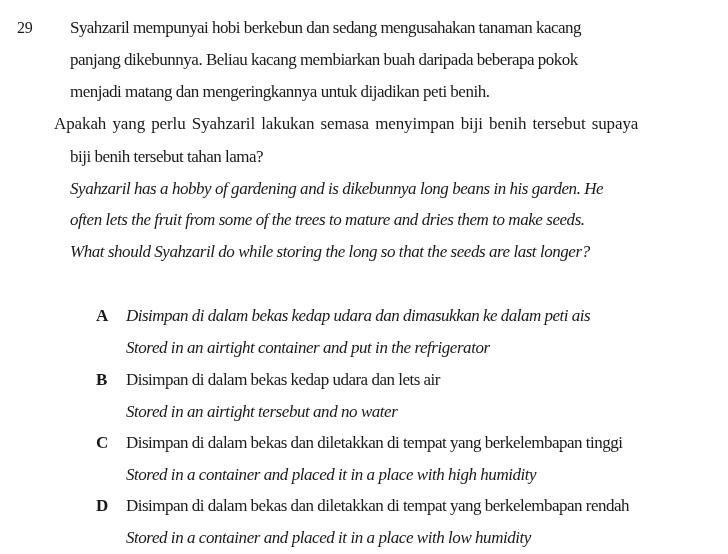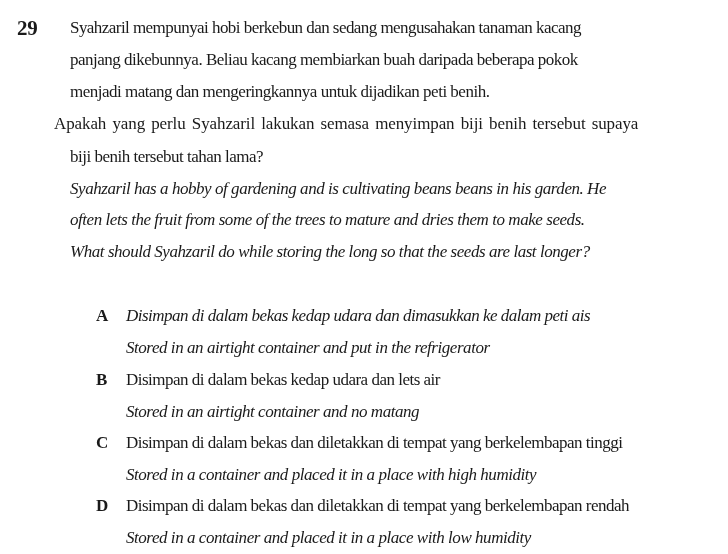--- a/index.html
+++ b/index.html
@@ -19,22 +19,22 @@
       position: absolute;
       white-space: nowrap;
       font-size: 17px;
       line-height: 20px;
       letter-spacing: -0.35px;
     }
     .qnum {
       position: absolute;
       left: 17px;
       top: 18px;
-      font-weight: bold;
-      font-size: 21px;
+      font-weight: normal;
+      font-size: 16px;
       line-height: 20px;
       letter-spacing: -0.3px;
     }
     .italic { font-style: italic; }
     .opt-letter {
       position: absolute;
       font-weight: bold;
       font-size: 17px;
       line-height: 20px;
     }
@@ -47,37 +47,37 @@
 
   <div>
     <span class="line" style="left:70px; top:18px; letter-spacing:-0.55px;">Syahzaril mempunyai hobi berkebun dan sedang mengusahakan tanaman kacang</span>
     <span class="line" style="left:70px; top:50px; letter-spacing:-0.5px;">panjang dikebunnya. Beliau kacang membiarkan buah daripada beberapa pokok</span>
     <span class="line" style="left:70px; top:82px; letter-spacing:-0.5px;">menjadi matang dan mengeringkannya untuk dijadikan peti benih.</span>
     <span class="line" style="left:54px; top:114px; letter-spacing:-0.1px; word-spacing:2px;">Apakah yang perlu Syahzaril lakukan semasa menyimpan biji benih tersebut supaya</span>
     <span class="line" style="left:70px; top:147px; letter-spacing:-0.5px;">biji benih tersebut tahan lama?</span>
   </div>
 
   <div>
-    <span class="line italic" style="left:70px; top:179px; letter-spacing:-0.45px;">Syahzaril has a hobby of gardening and is cultivating beans beans in his garden. He</span>
+    <span class="line italic" style="left:70px; top:179px; letter-spacing:-0.45px;">Syahzaril has a hobby of gardening and is dikebunnya long beans in his garden. He</span>
     <span class="line italic" style="left:70px; top:210px; letter-spacing:-0.45px;">often lets the fruit from some of the trees to mature and dries them to make seeds.</span>
     <span class="line italic" style="left:70px; top:242px; letter-spacing:-0.45px;">What should Syahzaril do while storing the long so that the seeds are last longer?</span>
   </div>
 </div>
 
 <div>
   <div>
     <span class="opt-letter" style="left:96px; top:306px;">A</span>
     <span class="line" style="left:126px; top:306px; letter-spacing:-0.5px;font-style:italic;">Disimpan di dalam bekas kedap udara dan dimasukkan ke dalam peti ais</span>
     <span class="line italic" style="left:126px; top:338px; letter-spacing:-0.45px;">Stored in an airtight container and put in the refrigerator</span>
   </div>
 
   <div>
     <span class="opt-letter" style="left:96px; top:370px;">B</span>
     <span class="line" style="left:126px; top:370px; letter-spacing:-0.5px;">Disimpan di dalam bekas kedap udara dan lets air</span>
-    <span class="line italic" style="left:126px; top:402px; letter-spacing:-0.45px;">Stored in an airtight container and no matang</span>
+    <span class="line italic" style="left:126px; top:402px; letter-spacing:-0.45px;">Stored in an airtight tersebut and no water</span>
   </div>
 
   <div>
     <span class="opt-letter" style="left:96px; top:433px;">C</span>
     <span class="line" style="left:126px; top:433px; letter-spacing:-0.5px;">Disimpan di dalam bekas dan diletakkan di tempat yang berkelembapan tinggi</span>
     <span class="line italic" style="left:126px; top:465px; letter-spacing:-0.45px;">Stored in a container and placed it in a place with high humidity</span>
   </div>
 
   <div>
     <span class="opt-letter" style="left:96px; top:496px;">D</span>

